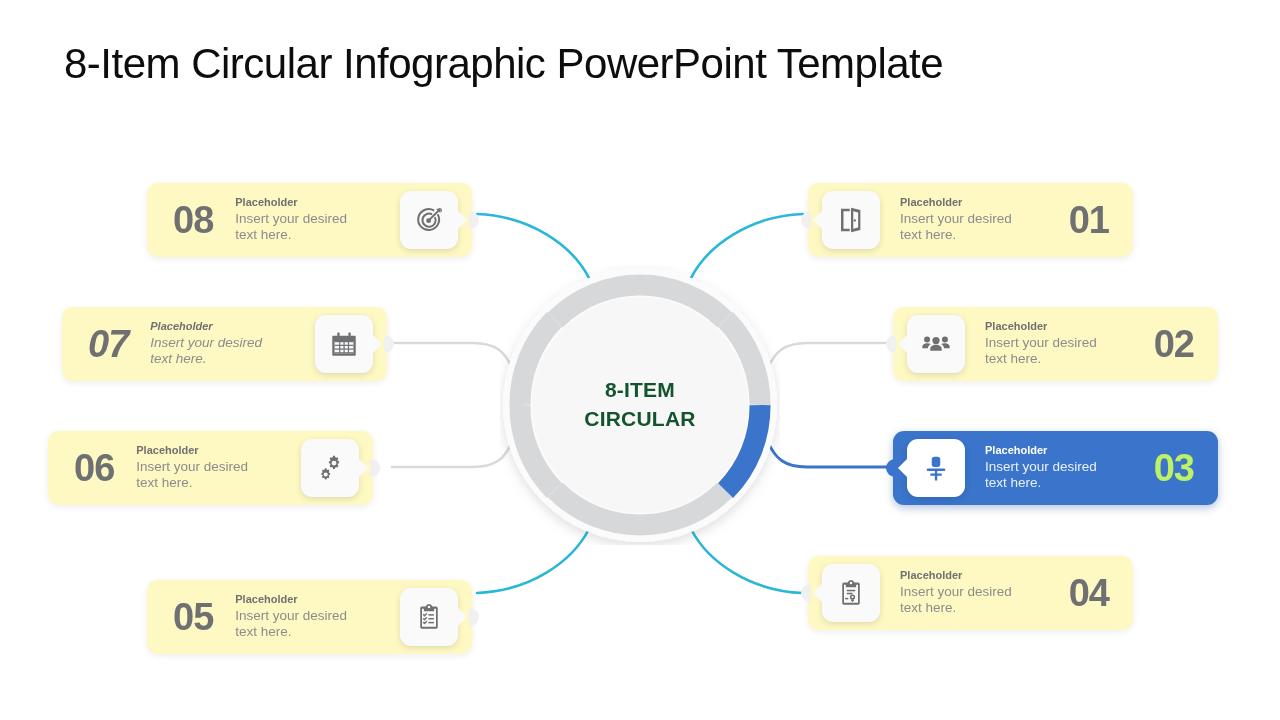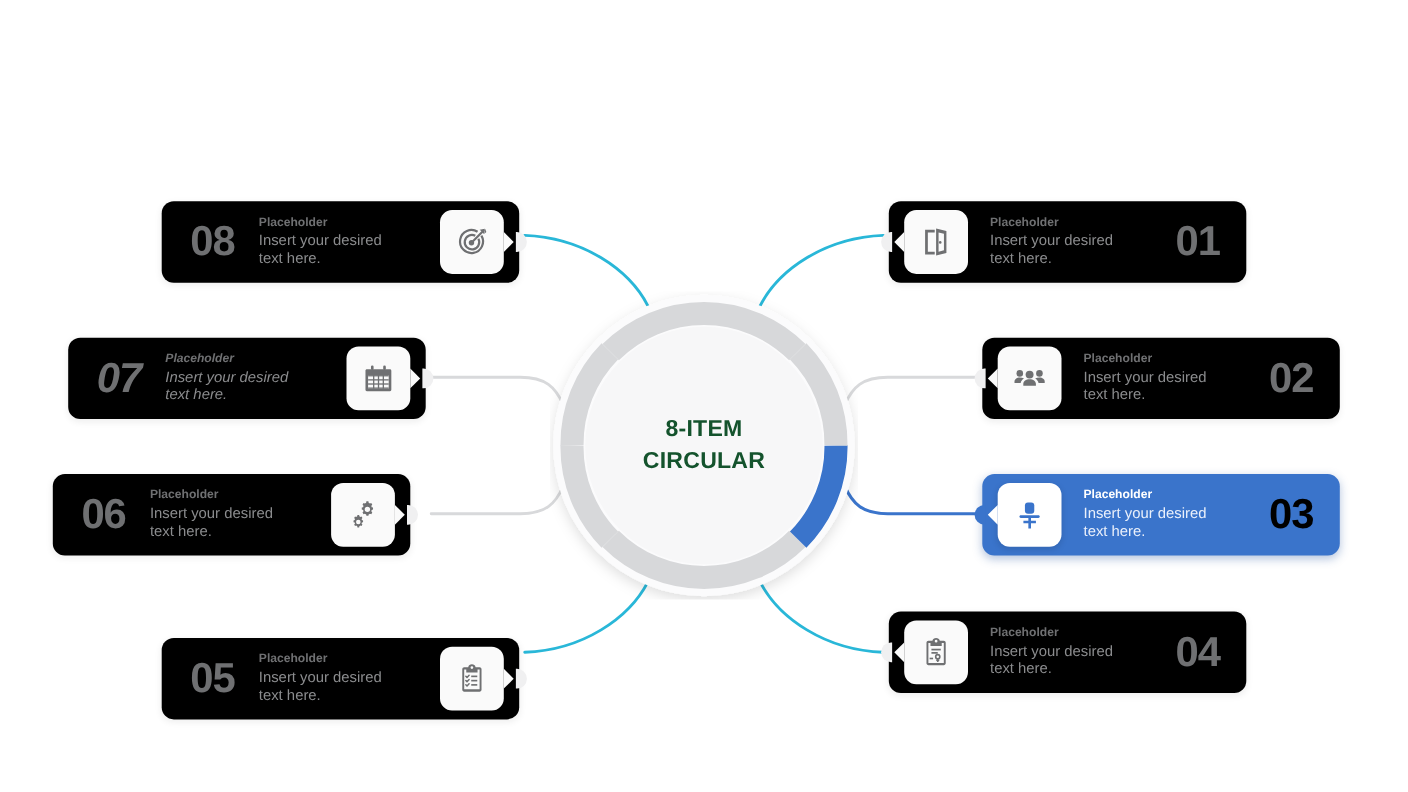--- a/index.html
+++ b/index.html
@@ -47,40 +47,40 @@
     color:#14532d;
     letter-spacing:0.2px;
     pointer-events:none;
   }
 
   
   .card {
     position:absolute;
     height:74px;
     border-radius:11px;
-    background:#000000;
+    background:#fef9c3;
     display:flex;
     align-items:center;
     box-shadow:0 2px 7px rgba(0,0,0,0.07);
   }
   .card.is-active {
     background:#3a74cb;
     box-shadow:0 3px 9px rgba(40,85,160,0.35);
   }
 
   
   .card-num {
     font-size:38px;
     font-weight:bold;
     color:#6f7072;
     line-height:1;
     letter-spacing:-1px;
     flex:0 0 auto;
   }
-  .card.is-active .card-num { color:#000000; }
+  .card.is-active .card-num { color:#bef264; }
 
   
   .card-text { flex:0 0 auto; }
   .card-head {
     font-size:11px;
     font-weight:bold;
     color:#6f7072;
     line-height:1.25;
   }
   .card-body {
@@ -149,20 +149,21 @@
   .side-right .card-num  { margin-left:22px; }
 
   .icon-grey  { fill:#6f7072; }
   .icon-blue  { fill:#3a74cb; }
 </style>
 </head>
 <body>
 
 <div id="stage">
 
+  <h1 id="page-title">8-Item Circular Infographic PowerPoint Template</h1>
 
   <svg id="connectors" viewBox="0 0 1280 720">
 
     <path d="M 477,214 C 530,216 572,245 589,278" fill="none" stroke="#29b7d8" stroke-width="2.6" stroke-linecap="round"></path>
 
     <path d="M 803,214 C 750,216 708,245 691,278" fill="none" stroke="#29b7d8" stroke-width="2.6" stroke-linecap="round"></path>
 
     <path d="M 477,593 C 530,591 572,562 589,529" fill="none" stroke="#29b7d8" stroke-width="2.6" stroke-linecap="round"></path>
 
     <path d="M 803,593 C 750,591 708,562 691,529" fill="none" stroke="#29b7d8" stroke-width="2.6" stroke-linecap="round"></path>

